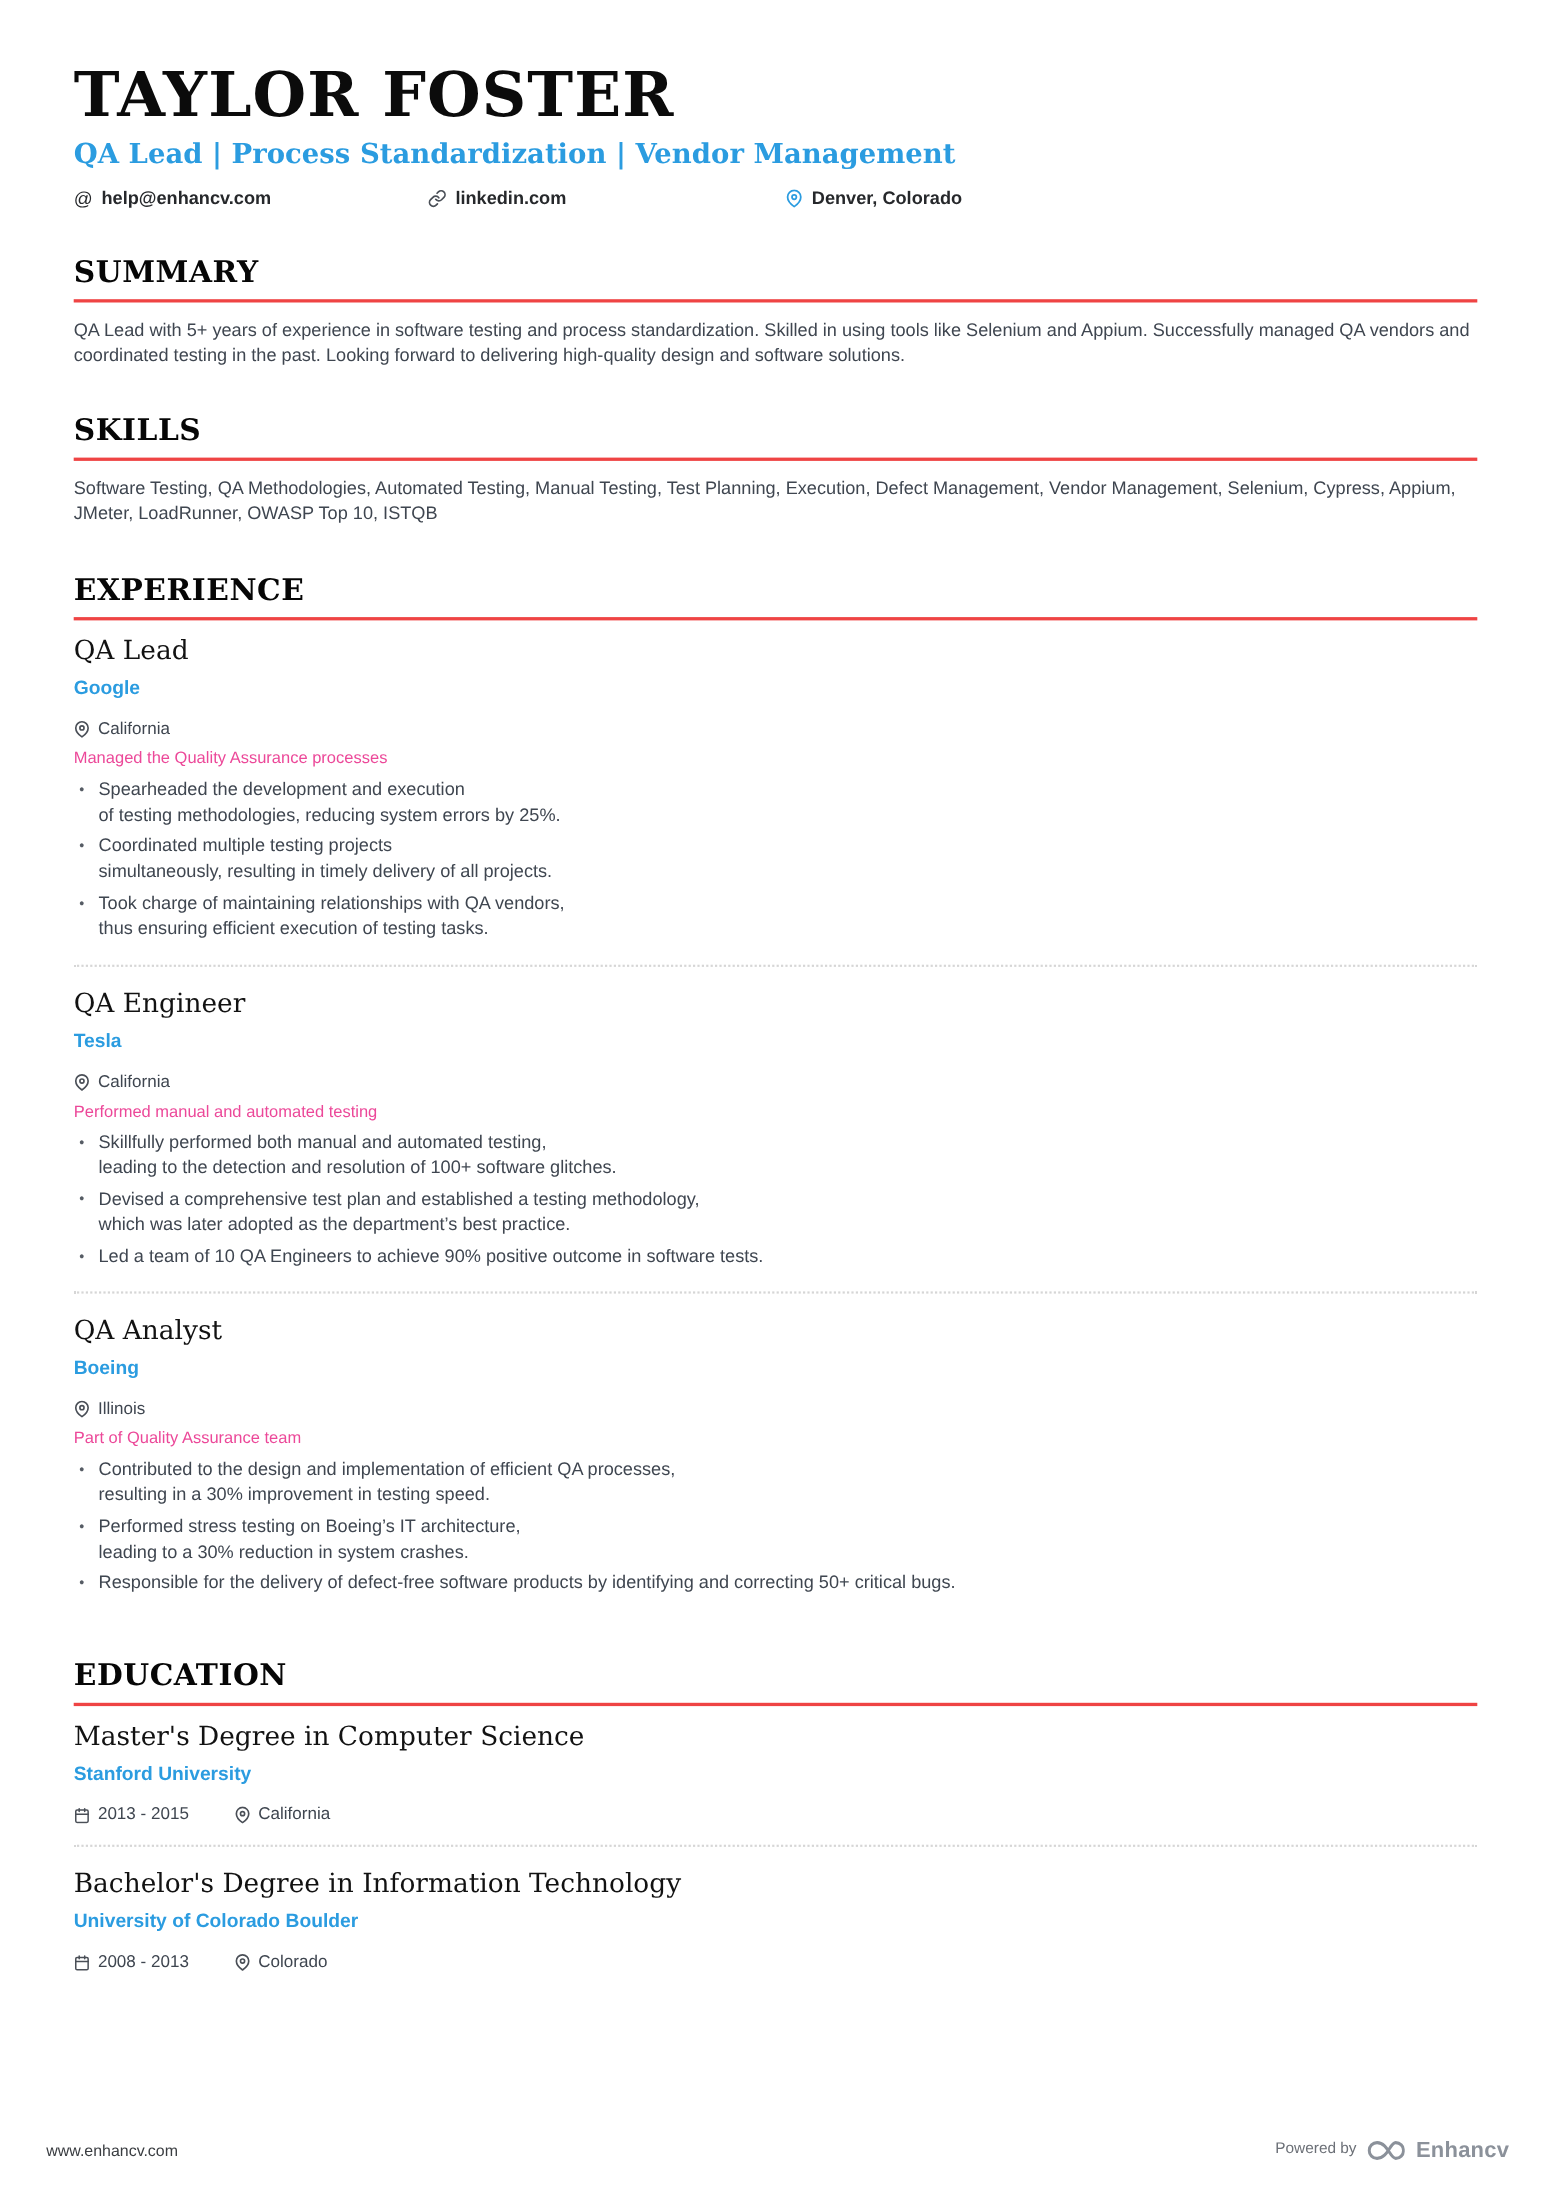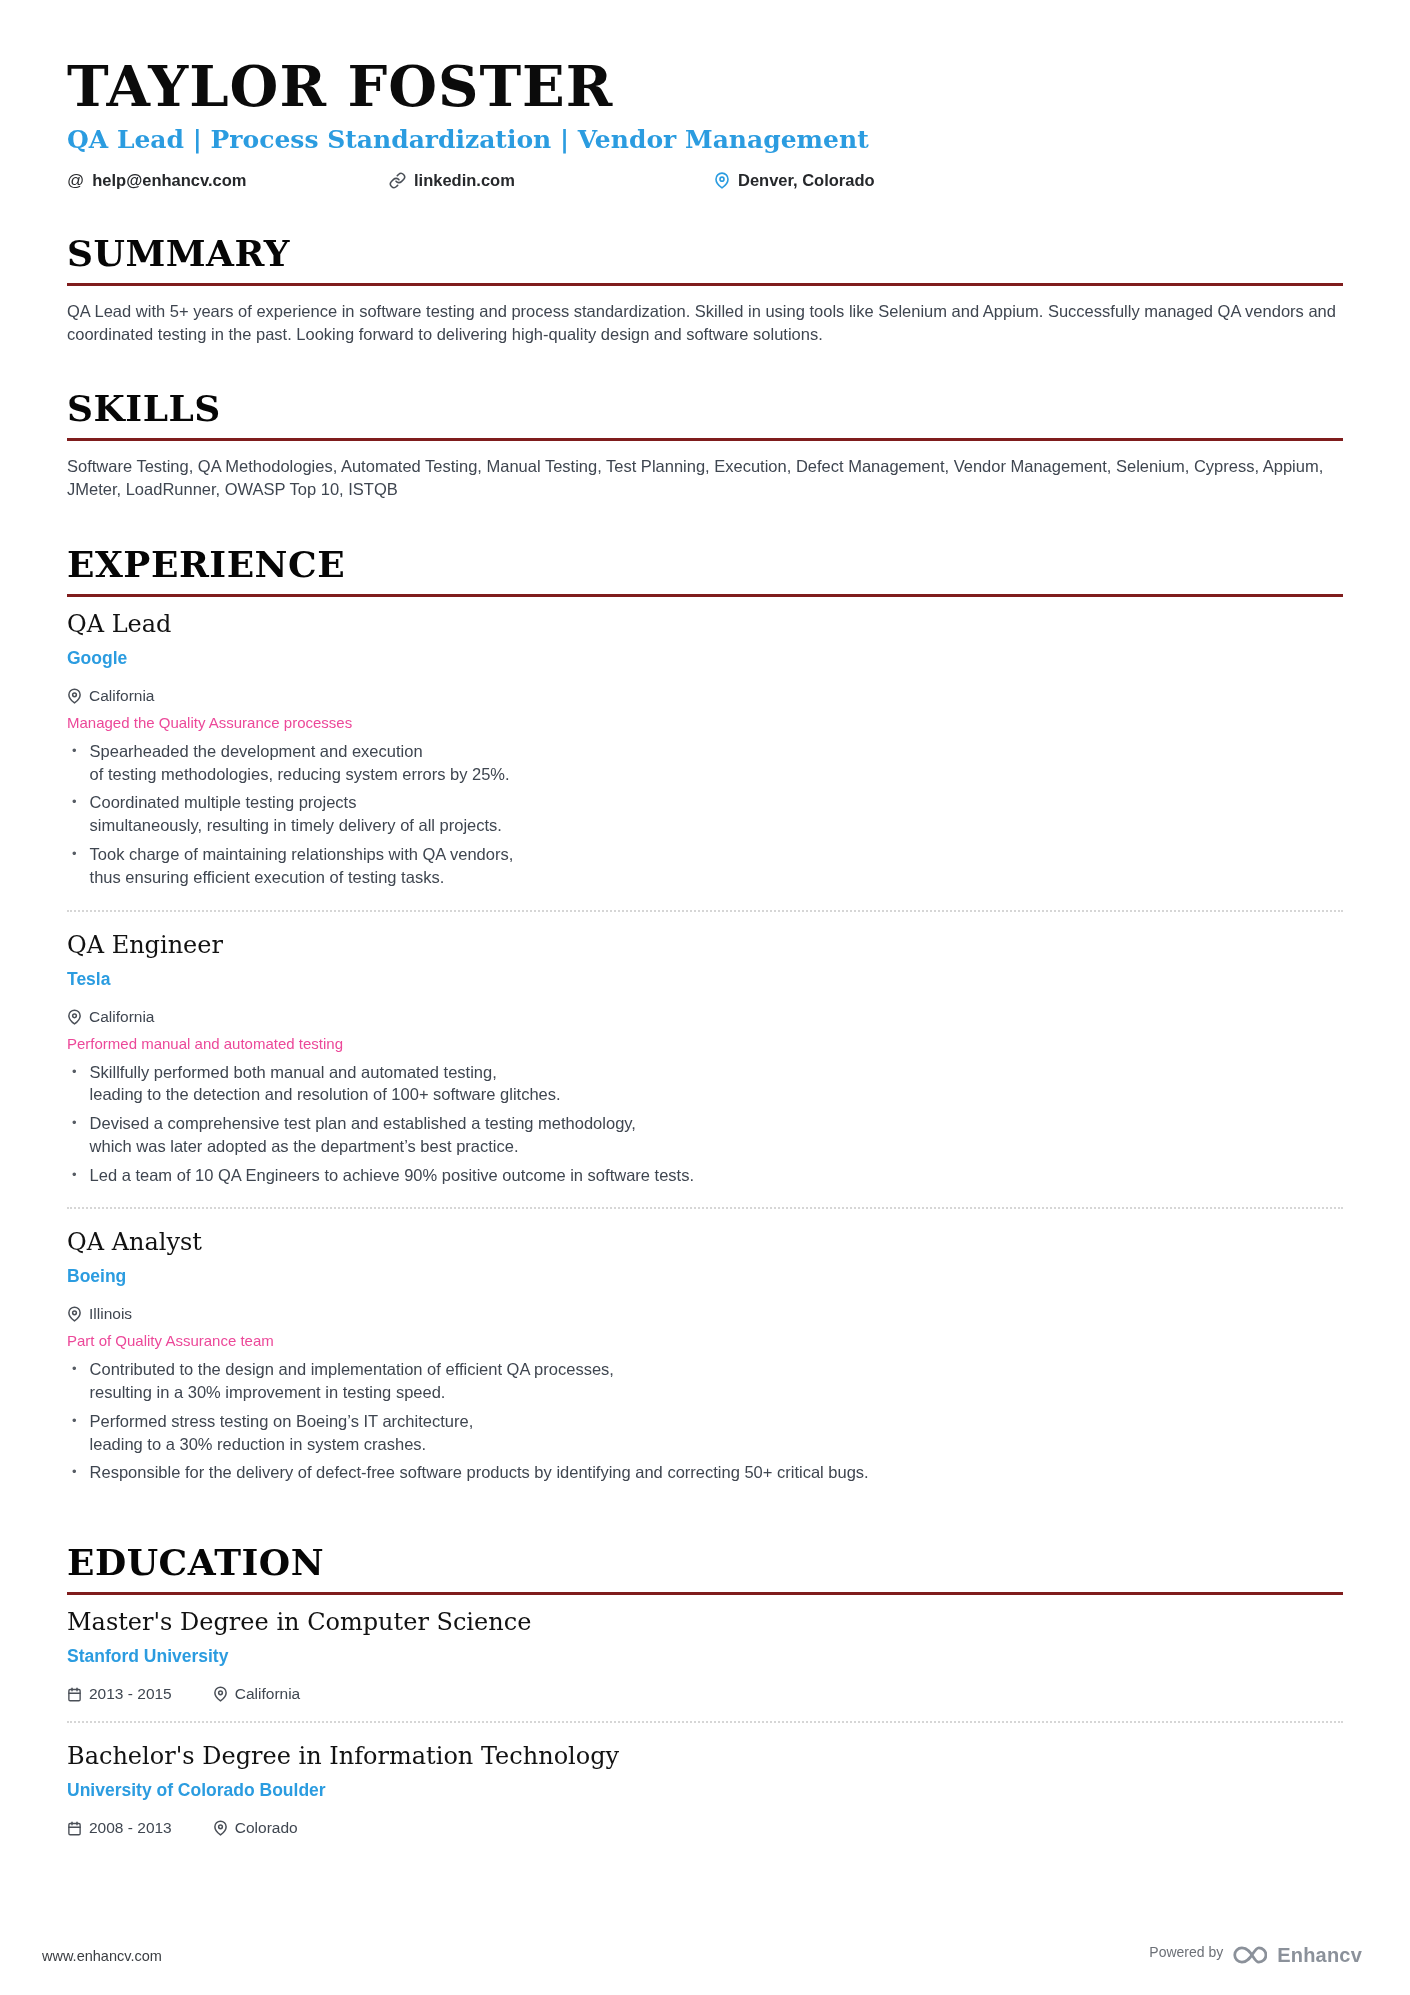--- a/index.html
+++ b/index.html
@@ -45,26 +45,26 @@
     color:#26282b;
   }
   .contact-item { display:flex; align-items:center; gap:8px; }
   .at-glyph { font-size:17px; font-weight:400; color:#26282b; line-height:1; }
   .icon { flex:0 0 auto; display:inline-block; }
   .icon svg { display:block; }
   
   .section { margin-top:42px; }
   .section-heading {
     font-family:"DejaVu Serif","Liberation Serif",serif;
-    font-size:36px;
+    font-size:27px;
     font-weight:700;
     letter-spacing:0.5px;
     color:#060606;
     padding-bottom:9px;
-    border-bottom:3px solid #7f1d1d;
+    border-bottom:3px solid #ef4444;
   }
   .section-body { margin-top:14px; }
   .body-text {
     font-size:16.5px;
     line-height:1.38;
     color:#3f4650;
   }
   
   .job, .degree { padding:12px 0 12px 0; }
   .job-title, .degree-title {
@@ -107,21 +107,21 @@
   }
   .divider {
     border:none;
     border-top:2px dotted #d6d6d6;
     margin:6px 0;
   }
   
   .footer {
     position:absolute;
     left:42px;
-    right:48px;
+    right:38px;
     bottom:28px;
     display:flex;
     justify-content:space-between;
     align-items:center;
   }
   .site-link { font-size:14.5px; color:#3a3d41; text-decoration:none; }
   .powered { display:flex; gap:10px; }
   .powered-label { font-size:14px; color:#6c7077; }
   .brand-logo { color:#8b919a; }
   .brand-name { font-size:20px; font-weight:600; color:#8b919a; letter-spacing:0.2px; }

